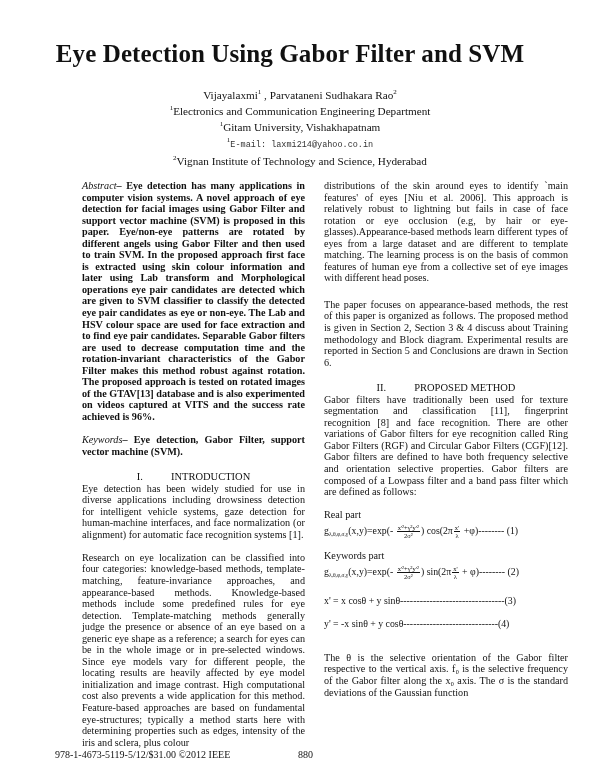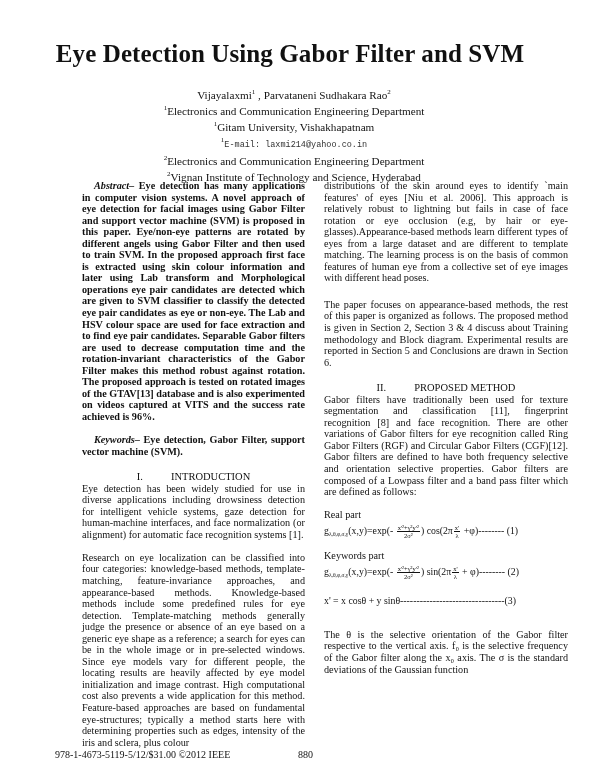--- a/index.html
+++ b/index.html
@@ -1,29 +1,29 @@
 <!DOCTYPE html>
 <html><head>
 <meta charset="utf-8">
 <style>
   html, body { margin:0; padding:0; background:#ffffff; }
   body { width:600px; height:776px; position:relative; overflow:hidden;
          font-family:"Liberation Serif","DejaVu Serif",serif; color:#111; }
   .title { position:absolute; top:40px; left:0; width:580px; text-align:center;
            font-weight:bold; font-size:25px; letter-spacing:0.1px; }
-  .authors { position:absolute; top:86px; left:2px; width:584px; text-align:center;
+  .authors { position:absolute; top:86px; left:8px; width:584px; text-align:center;
              font-size:11.2px; line-height:13.2px; }
   .authors sup { font-size:7px; }
   .authors .email { font-family:"Liberation Mono","DejaVu Sans Mono",monospace; font-size:8.5px; color:#333; }
   .col { position:absolute; top:180px; font-size:10.2px; line-height:11.55px; text-align:justify; }
   .col.left { left:82px; width:223px; }
   .col.right { left:324px; width:244px; }
   .col p { margin:0 0 11.5px 0; }
   .abstract { font-weight:bold; }
-  .abstract .lbl, .keywords .lbl { font-style:italic; font-weight:bold;margin-left:12px; }
+  .abstract .lbl, .keywords .lbl { font-style:italic; font-weight:normal; }
   .keywords { font-weight:bold; }
   .sec-head { text-align:center; font-size:10.5px; margin:14px 0 0 0; }
   .sec-head .num { margin-right:28px; }
   .subsec { font-style:italic; margin:0; }
   .eq-label { margin:10px 0 3px 0; }
   .eq { white-space:nowrap; font-size:9.8px; margin:0 0 6px 0; }
   .eq .frac { display:inline-block; vertical-align:middle; text-align:center; font-size:6.5px; line-height:7px; margin:0 1px; }
   .eq .frac .top { display:block; border-bottom:0.6px solid #111; padding:0 1px; }
   .eq .frac .bot { display:block; }
   .eq .sub { font-size:5.5px; vertical-align:-2px; }
@@ -39,21 +39,20 @@
 
   <div class="title">Eye Detection Using Gabor Filter and SVM</div>
 
   <div class="authors">
     <div>
       <span>Vijayalaxmi</span><sup>1</sup><span> ,  Parvataneni Sudhakara Rao</span><sup>2</sup>
     </div>
     <div><sup>1</sup><span>Electronics and Communication Engineering Department</span></div>
     <div><sup>1</sup><span>Gitam University, Vishakhapatnam</span></div>
     <div><sup>1</sup><span class="email">E-mail: laxmi214@yahoo.co.in</span></div>
-    <div><sup>2</sup><span>Electronics and Communication Engineering Department</span></div>
     <div><sup>2</sup><span>Vignan Institute of Technology and Science, Hyderabad</span></div>
   </div>
 
   <div class="col left">
     <p class="abstract"><span class="lbl">Abstract</span><span>– </span><span>Eye detection has many applications in computer vision systems. A novel approach of eye detection for facial images using Gabor Filter and support vector machine (SVM) is proposed in this paper. Eye/non-eye patterns are rotated by different angels using Gabor Filter and then used to train SVM. In the proposed approach first face is extracted using skin colour information and later using Lab transform and Morphological operations eye pair candidates are detected which are given to SVM classifier to classify the detected eye pair candidates as eye or non-eye. The Lab and HSV colour space are used for face extraction and to find eye pair candidates. Separable Gabor filters are used to decrease computation time and the rotation-invariant characteristics of the Gabor Filter makes this method robust against rotation. The proposed approach is tested on rotated images of the GTAV[13] database and is also experimented on videos captured at VITS and the success rate achieved is 96%.</span></p>
     <p class="keywords"><span class="lbl">Keywords</span><span>– </span><span>Eye detection, Gabor Filter, support vector machine (SVM).</span></p>
     <div class="sec-head"><span class="num">I.</span><span>INTRODUCTION</span></div>
     <p>Eye detection has been widely studied for use in diverse applications including drowsiness detection for intelligent vehicle systems, gaze detection for human-machine interfaces, and face normalization (or alignment) for automatic face recognition systems [1].</p>
     <p>Research on eye localization can be classified into four categories: knowledge-based methods, template-matching, feature-invariance approaches, and appearance-based methods. Knowledge-based methods include some predefined rules for eye detection. Template-matching methods generally judge the presence or absence of an eye based on a generic eye shape as a reference; a search for eyes can be in the whole image or in pre-selected windows. Since eye models vary for different people, the locating results are heavily affected by eye model initialization and image contrast. High computational cost also prevents a wide application for this method. Feature-based approaches are based on fundamental eye-structures; typically a method starts here with determining properties such as edges, intensity of the iris and sclera, plus colour</p>
   </div>
@@ -69,19 +68,20 @@
       <span>g</span><span class="sub">λ,θ,φ,σ,γ</span><span>(x,y)=exp(- </span><span class="frac"><span class="top">x'²+γ²y'²</span><span class="bot">2σ²</span></span><span>) cos(2π</span><span class="frac"><span class="top">x'</span><span class="bot">λ</span></span><span> +φ)-------- (1)</span>
     </div>
 
     <div class="eq-label">Keywords part</div>
     <div class="eq">
       <span>g</span><span class="sub">λ,θ,φ,σ,γ</span><span>(x,y)=exp(- </span><span class="frac"><span class="top">x'²+γ²y'²</span><span class="bot">2σ²</span></span><span>) sin(2π</span><span class="frac"><span class="top">x'</span><span class="bot">λ</span></span><span> + φ)-------- (2)</span>
     </div>
 
     <div style="height:8px"></div>
     <p class="rot">x' = x cosθ + y sinθ--------------------------------(3)</p>
+    <p class="rot">y' = -x sinθ + y cosθ-----------------------------(4)</p>
     <div style="height:11px"></div>
     <p>The θ is the selective orientation of the Gabor filter respective to the vertical axis. f₀ is the selective frequency of the Gabor filter along the x₀ axis. The σ is the standard deviations of the Gaussian function</p>
   </div>
 
   <div class="footer left">978-1-4673-5119-5/12/$31.00 ©2012 IEEE</div>
   <div class="footer right">880</div>
 </div>
 
 </body></html>

